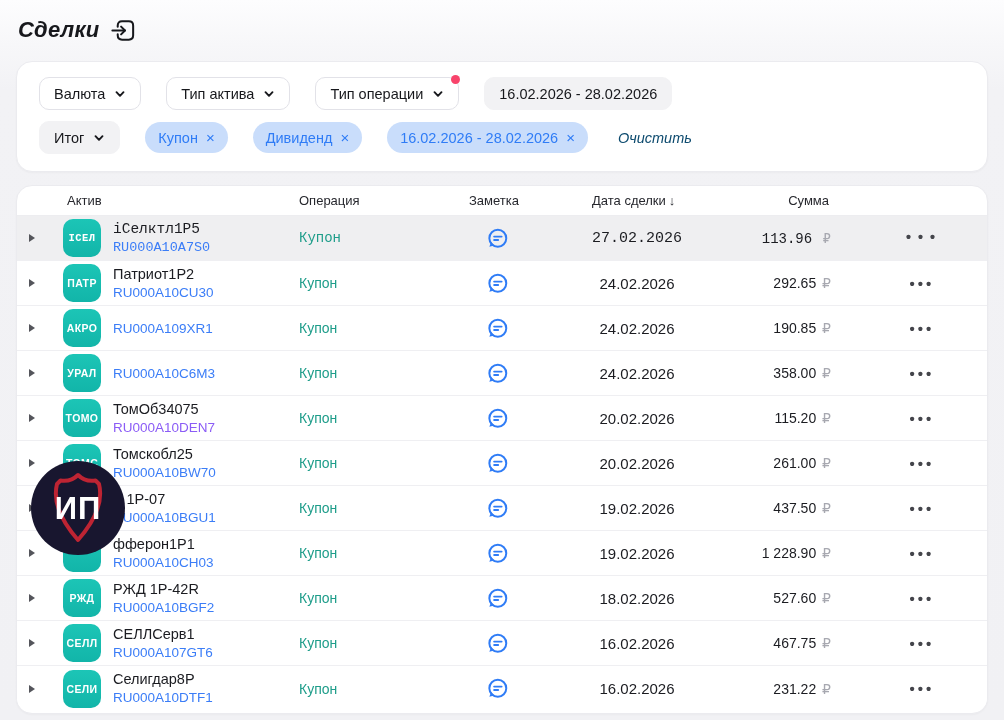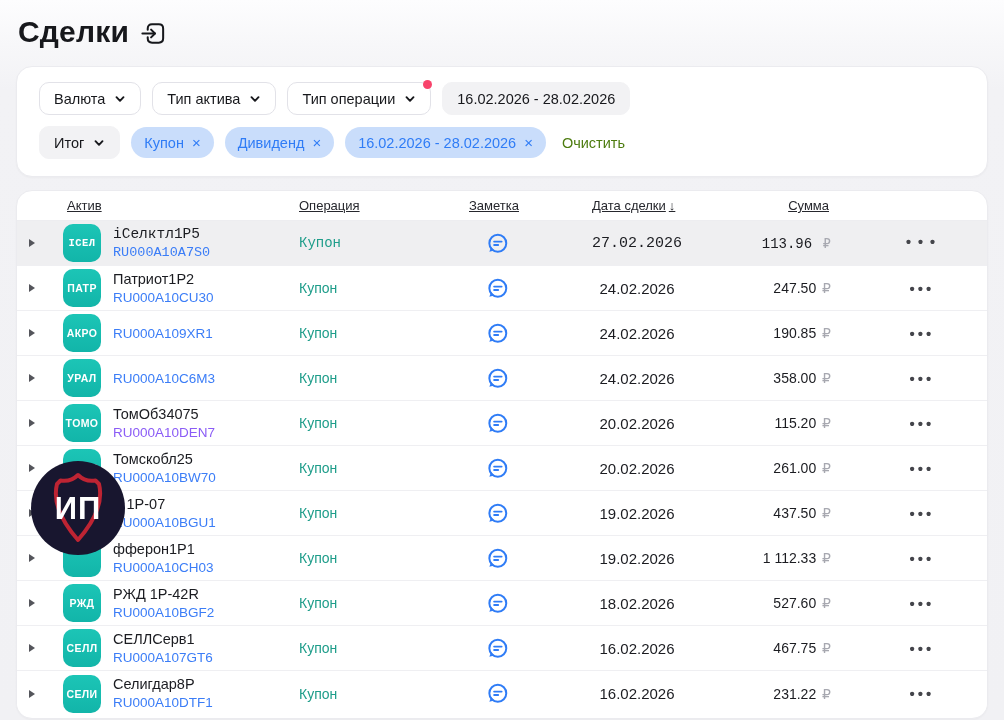--- a/index.html
+++ b/index.html
@@ -6,47 +6,47 @@
   html,body { width:1004px; height:720px; }
   body {
     font-family:"Liberation Sans","DejaVu Sans",sans-serif;
     background:linear-gradient(180deg,#fdfdfe 0px,#f7f7f9 45px,#f2f2f5 90px,#f1f1f4 100%);
     color:#1b1c21; overflow:hidden; position:relative;
   }
   .page { padding:0 16px; }
 
   
   .title-row { display:flex; align-items:center; gap:11px; padding:15px 0 17px 2px; }
-  .page-title { font-size:30px; font-weight:700; color:#17181c; letter-spacing:.2px; }
+  .page-title { font-size:22px; font-weight:700; color:#17181c; letter-spacing:.2px;font-style:italic; }
   .title-icon { display:inline-flex; margin-top:2px; cursor:pointer; }
 
   
   .card { background:#fff; border:1px solid #ebebef; border-radius:16px;
           box-shadow:0 1px 2px rgba(20,20,40,.03); }
 
   
   .filter-card { padding:15px 22px 17px; display:flex; flex-direction:column; gap:11px; margin-bottom:13px; }
-  .filter-row { display:flex; align-items:center; gap:11px; }
+  .filter-row { display:flex; align-items:center; gap:25px; }
   .btn { position:relative; height:33px; display:inline-flex; align-items:center; gap:9px;
          padding:0 14px; border-radius:10px; font-size:14.5px; color:#17181c;
          background:#fff; border:1px solid #e2e2e8; cursor:pointer; white-space:nowrap; }
   .btn.gray { background:#f2f2f4; border-color:#f2f2f4; }
   .btn .chev { display:inline-flex; margin-top:1px; }
   .indicator-dot { position:absolute; top:-3px; right:-2px; width:9px; height:9px;
                    border-radius:50%; }
   .chip { height:31px; display:inline-flex; align-items:center; gap:8px; padding:0 13px;
           border-radius:17px; font-size:14.5px; cursor:pointer; white-space:nowrap; }
   .chip .chip-x { font-size:15px; line-height:1; margin-top:-1px; }
   .clear-link { font-size:14.5px; margin-left:5px; cursor:pointer; text-decoration:none; }
 
   
   .table-card { overflow:hidden; padding-bottom:2px; }
   .grid-cols { display:grid; grid-template-columns:30px 66px 186px 170px 123px 90px 155px 1fr; align-items:center; }
   .thead { height:30px; border-bottom:1px solid #ededf0; font-size:13px; color:#26272d; }
-  .th { font-weight:400;text-decoration:underline; }
+  .th { font-weight:400; }
   .th-asset { grid-column:2 / span 2; padding-left:20px; }
   .th-note { grid-column:5; }
   .th-date { grid-column:6; display:flex; align-items:center; gap:3px; cursor:pointer; }
   .th-date .sort-arrow { font-size:13px; color:#26272d; }
   .th-amount { grid-column:7; text-align:right; padding-right:8px; }
 
   .trow { height:45px; border-bottom:1px solid #efeff2; background:#fff; cursor:default; }
   .trow:last-child { border-bottom:none; }
   .trow.hl { background:#efeff1;font-family:Liberation Mono, monospace; }
   .expander-cell { display:flex; justify-content:center; }
@@ -132,21 +132,21 @@
         <span class="chip-x">×</span>
       </span>
       <span class="chip" style="background: rgb(201, 221, 251); color: rgb(47, 124, 246);">
         <span>Дивиденд</span>
         <span class="chip-x">×</span>
       </span>
       <span class="chip" style="background: rgb(201, 221, 251); color: rgb(47, 124, 246);">
         <span>16.02.2026 - 28.02.2026</span>
         <span class="chip-x">×</span>
       </span>
-      <a class="clear-link" style="color: #4d7c0f;">Очистить</a>
+      <a class="clear-link" style="color: #0c4a6e; font-style: italic;">Очистить</a>
     </div>
   </div>
 
   <div class="card table-card">
     <div class="grid-cols thead">
       <span class="th th-asset">Актив</span>
       <span class="th" style="grid-column:4">Операция</span>
       <span class="th th-note">Заметка</span>
       <span class="th th-date">
         <span>Дата сделки</span>
@@ -202,21 +202,21 @@
         <svg width="23" height="23" viewBox="0 0 22 22" fill="none">
           <circle cx="11.3" cy="10.7" r="8.1" stroke="#2F7CF6" stroke-width="1.9"></circle>
           <path d="M7.8 9.2 H14.9" stroke="#2F7CF6" stroke-width="1.9" stroke-linecap="round"></path>
           <path d="M7.8 12.5 H11.6" stroke="#2F7CF6" stroke-width="1.9" stroke-linecap="round"></path>
           <path d="M3.2 18.9 L7.9 17.7 L4.9 14.4 Z" fill="#2F7CF6"></path>
         </svg>
       </span>
     </div>
     <div class="date-cell">24.02.2026</div>
     <div class="amount-cell">
-      <span>247.50 </span><span class="rub" style="color: rgb(167, 168, 176);">₽</span>
+      <span>292.65 </span><span class="rub" style="color: rgb(167, 168, 176);">₽</span>
     </div>
     <div class="menu-cell">
       <span class="dots">•••</span>
     </div>
   </div>
         <div class="grid-cols trow">
     <div class="expander-cell">
       <span class="expander"></span>
     </div>
     <div>
@@ -380,21 +380,21 @@
         <svg width="23" height="23" viewBox="0 0 22 22" fill="none">
           <circle cx="11.3" cy="10.7" r="8.1" stroke="#2F7CF6" stroke-width="1.9"></circle>
           <path d="M7.8 9.2 H14.9" stroke="#2F7CF6" stroke-width="1.9" stroke-linecap="round"></path>
           <path d="M7.8 12.5 H11.6" stroke="#2F7CF6" stroke-width="1.9" stroke-linecap="round"></path>
           <path d="M3.2 18.9 L7.9 17.7 L4.9 14.4 Z" fill="#2F7CF6"></path>
         </svg>
       </span>
     </div>
     <div class="date-cell">19.02.2026</div>
     <div class="amount-cell">
-      <span>1 112.33 </span><span class="rub" style="color: rgb(167, 168, 176);">₽</span>
+      <span>1 228.90 </span><span class="rub" style="color: rgb(167, 168, 176);">₽</span>
     </div>
     <div class="menu-cell">
       <span class="dots">•••</span>
     </div>
   </div>
         <div class="grid-cols trow">
     <div class="expander-cell">
       <span class="expander"></span>
     </div>
     <div>

